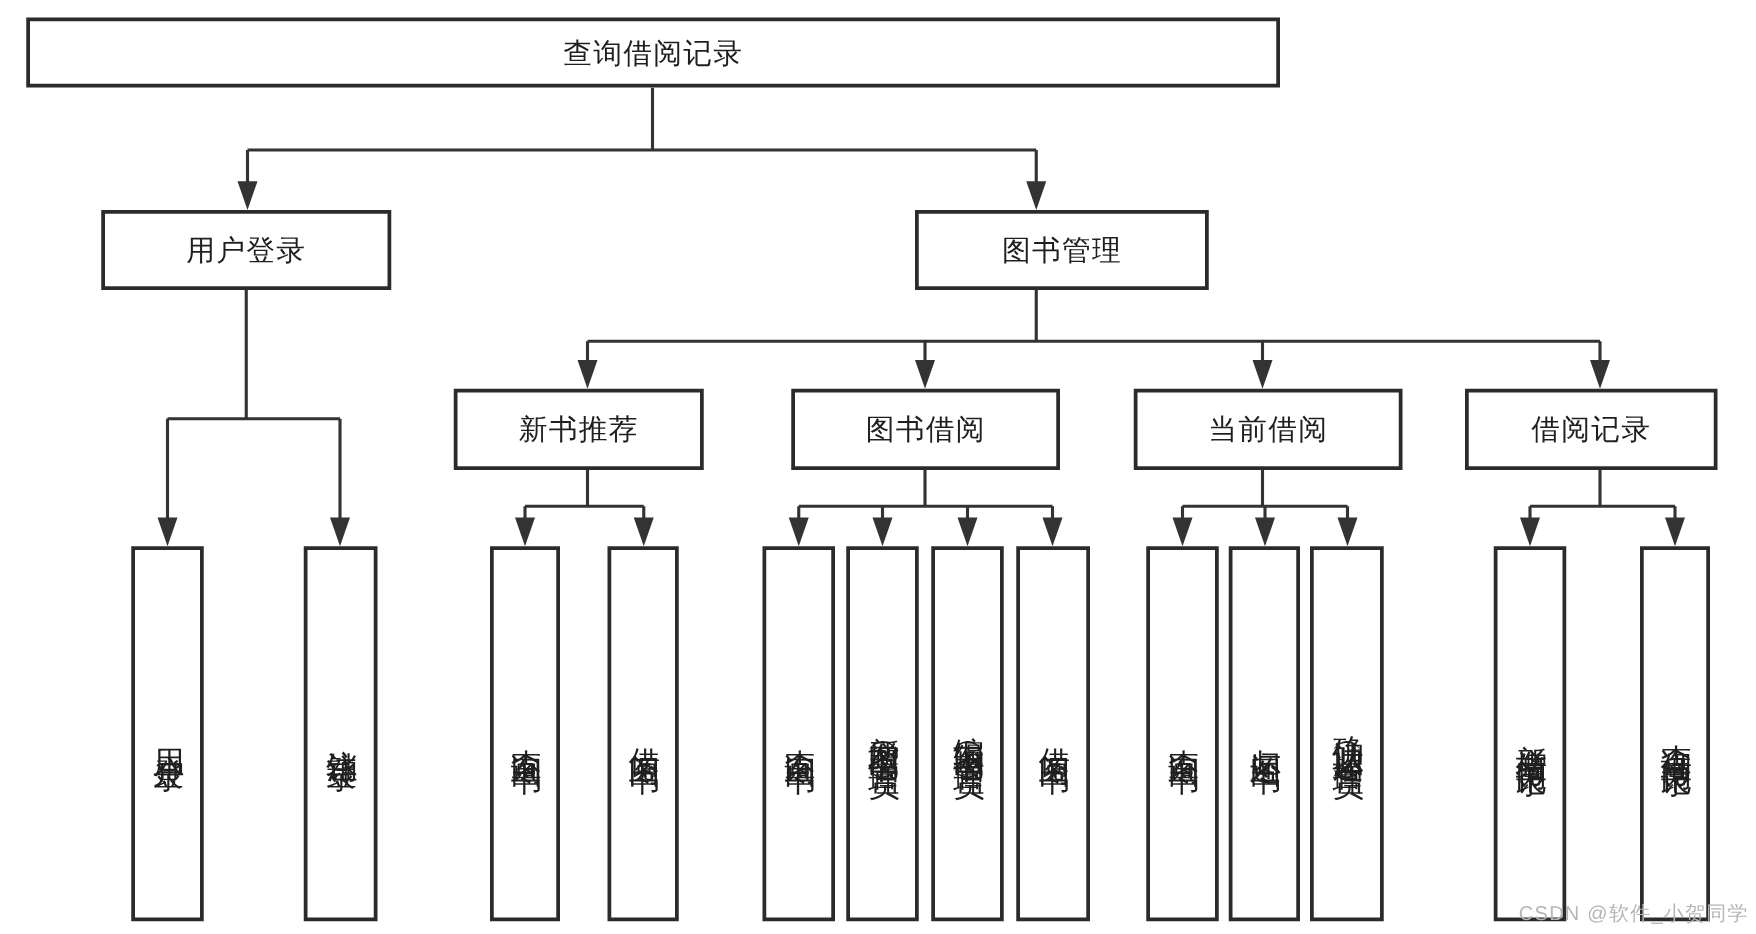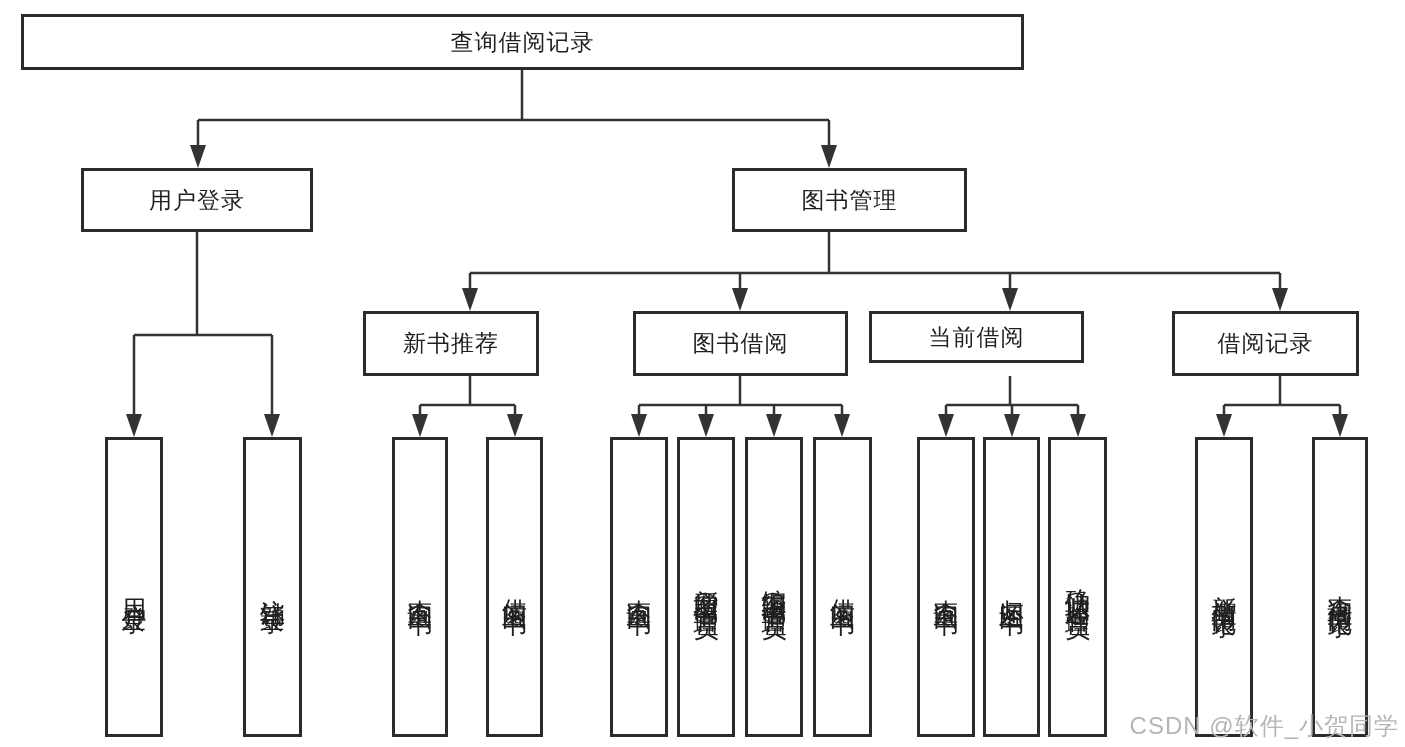--- a/index.html
+++ b/index.html
@@ -40,42 +40,42 @@
   .leaf span{
     writing-mode:vertical-rl;
     font-size:25px;
     letter-spacing:4px;
     line-height:1;
   }
   
   .n-root      {left:21px;  top:14px;  width:1003px;height:56px;}
   .n-user-login{left:81px;  top:168px; width:232px; height:64px;}
   .n-book-mgmt {left:732px; top:168px; width:235px; height:64px;}
-  .n-l3-0{left:363px; top:311px;width:176px;height:65px;}
+  .n-l3-0{left:363px; top:311px;width:200px;height:65px;}
   .n-l3-1{left:633px; top:311px;width:215px;height:65px;text-align:center;}
-  .n-l3-2{left:869px; top:311px;width:215px;height:52px;}
-  .n-l3-3{left:1172px;top:311px;width:187px;height:65px;}
+  .n-l3-2{left:907px; top:311px;width:215px;height:65px;}
+  .n-l3-3{left:1172px;top:311px;width:202px;height:65px;}
   
   .leaf-0 {left:105px; width:58px;}
   .leaf-1 {left:243px; width:59px;}
   .leaf-2 {left:392px; width:56px;}
   .leaf-3 {left:486px; width:57px;}
   .leaf-4 {left:610px; width:58px;}
   .leaf-5 {left:677px; width:58px;}
   .leaf-6 {left:745px; width:58px;}
   .leaf-7 {left:813px; width:59px;}
   .leaf-8 {left:917px; width:58px;}
   .leaf-9 {left:983px; width:57px;}
   .leaf-10{left:1048px;width:59px;}
   .leaf-11{left:1195px;width:58px;}
   .leaf-12{left:1312px;width:56px;}
   .watermark{
     position:absolute;
     right:6px;bottom:5px;
-    font-size:24px;
+    font-size:16px;
     color:var(--wm);
     letter-spacing:1px;
     z-index:10;
   }
 </style>
 </head>
 <body>
 
 <div class="canvas">
 

